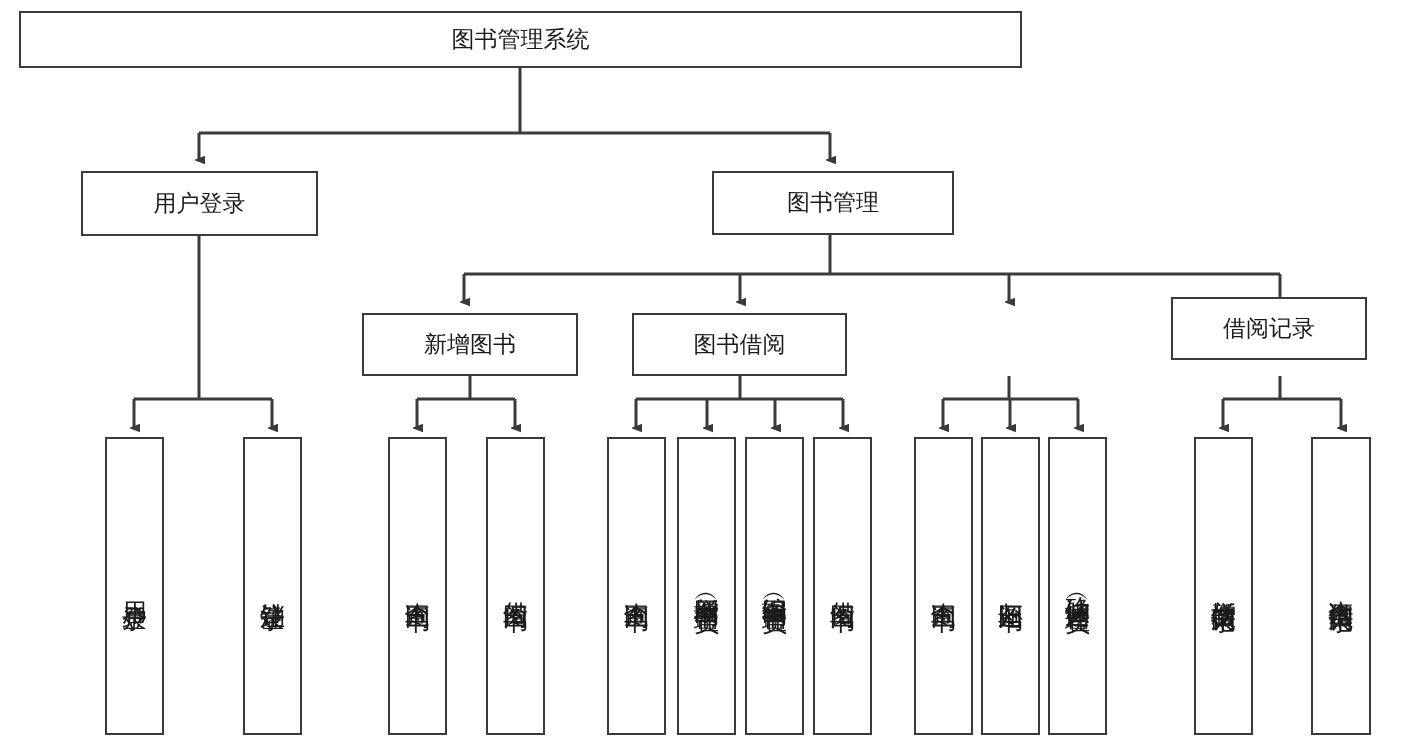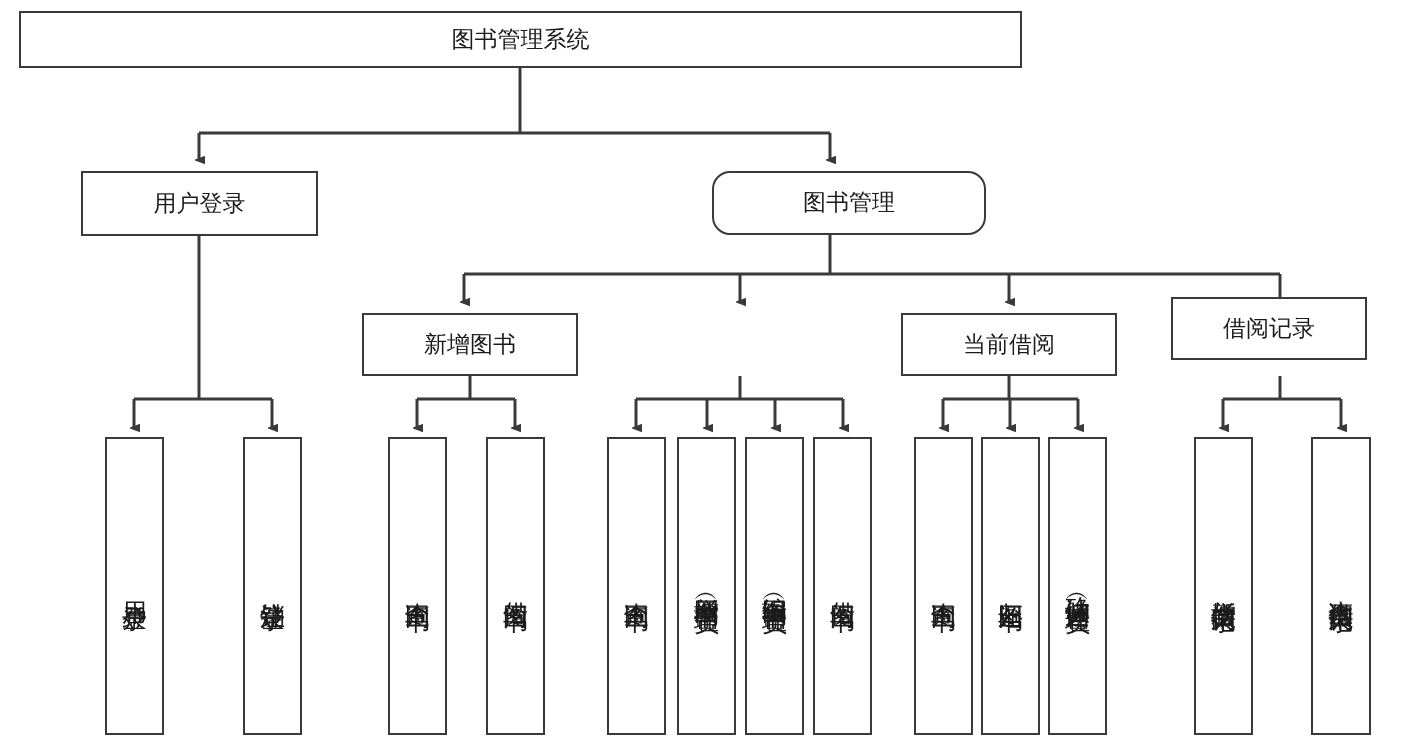--- a/index.html
+++ b/index.html
@@ -122,29 +122,29 @@
     </g>
   </svg>
 
   <div class="node h" style="left:19px; top:11px; width:1003px; height:57px;">
     <span class="label">图书管理系统</span>
   </div>
 
   <div class="node h" style="left:81px; top:171px; width:237px; height:65px;">
     <span class="label">用户登录</span>
   </div>
-  <div class="node h" style="left:712px; top:171px; width:274px; height:64px;border-radius:18px;">
+  <div class="node h" style="left:712px; top:171px; width:242px; height:64px;">
     <span class="label">图书管理</span>
   </div>
 
   <div class="node h" style="left:362px; top:313px; width:216px; height:63px;">
     <span class="label">新增图书</span>
   </div>
-  <div class="node h" style="left:901px; top:313px; width:216px; height:63px;">
-    <span class="label">当前借阅</span>
+  <div class="node h" style="left:632px; top:313px; width:215px; height:63px;">
+    <span class="label">图书借阅</span>
   </div>
   <div class="node h" style="left:1171px; top:297px; width:196px; height:63px;">
     <span class="label">借阅记录</span>
   </div>
 
   <div class="node v" style="left:105px; top:437px; width:59px; height:298px;">
     <span class="label">用户登录</span>
   </div>
   <div class="node v" style="left:243px; top:437px; width:59px; height:298px;">
     <span class="label">注销登录</span>

